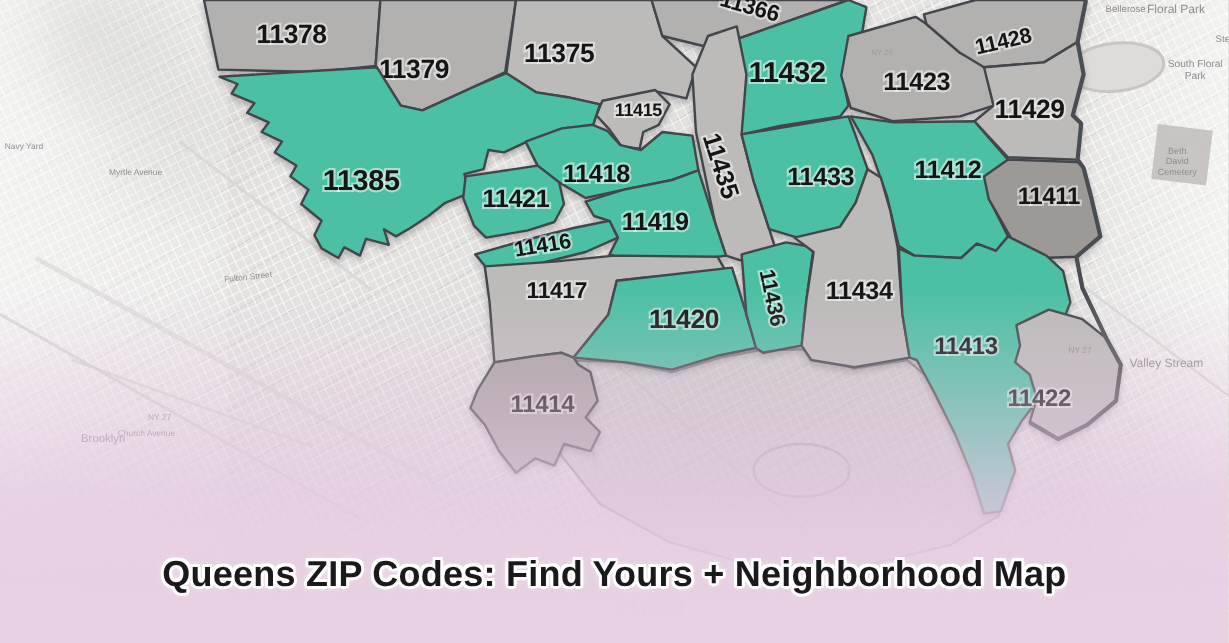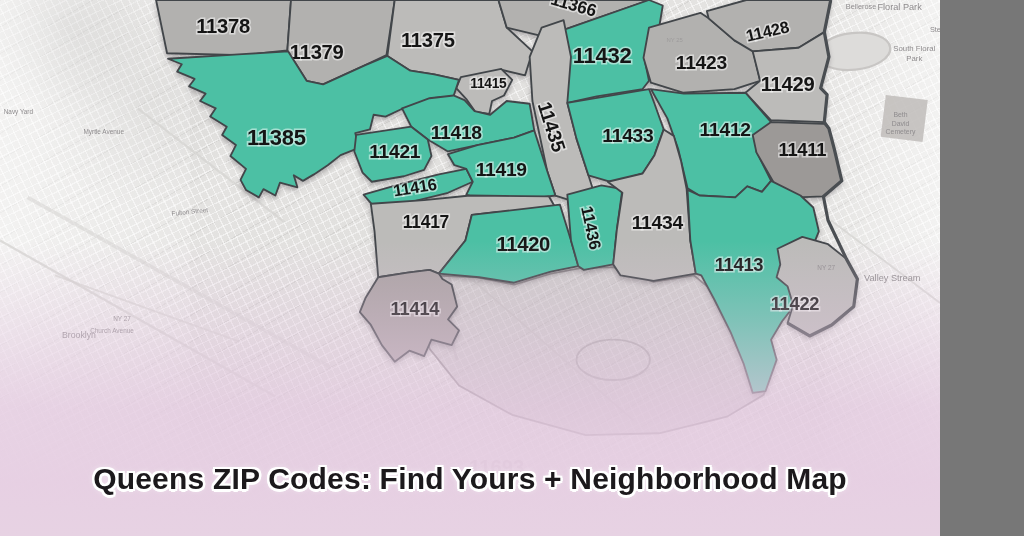--- a/index.html
+++ b/index.html
@@ -1,16 +1,16 @@
 <!DOCTYPE html>
 <html><head>
 <meta charset="utf-8">
 <style>
   html,body{margin:0;padding:0;background:#777;}
-  .canvas{position:relative;width:940px;height:536px;overflow:hidden;
+  .canvas{position:relative;width:1024px;height:536px;overflow:hidden;
           font-family:"Liberation Sans",sans-serif;background:#E4E3E1;}
   
   .backdrop{position:absolute;inset:0;
     background:
       radial-gradient(circle at 70px 25px, rgba(90,88,86,.16), transparent 90px),
       radial-gradient(circle at 140px 95px, rgba(90,88,86,.10), transparent 110px),
       radial-gradient(circle at 60% 75%, rgba(120,116,114,.07), transparent 60%),
       repeating-linear-gradient(64deg, rgba(255,255,255,.55) 0 1.2px, transparent 1.2px 7px),
       repeating-linear-gradient(-26deg, rgba(255,255,255,.5) 0 1.2px, transparent 1.2px 8px),
       repeating-linear-gradient(150deg, rgba(150,148,146,.16) 0 1px, transparent 1px 23px),

